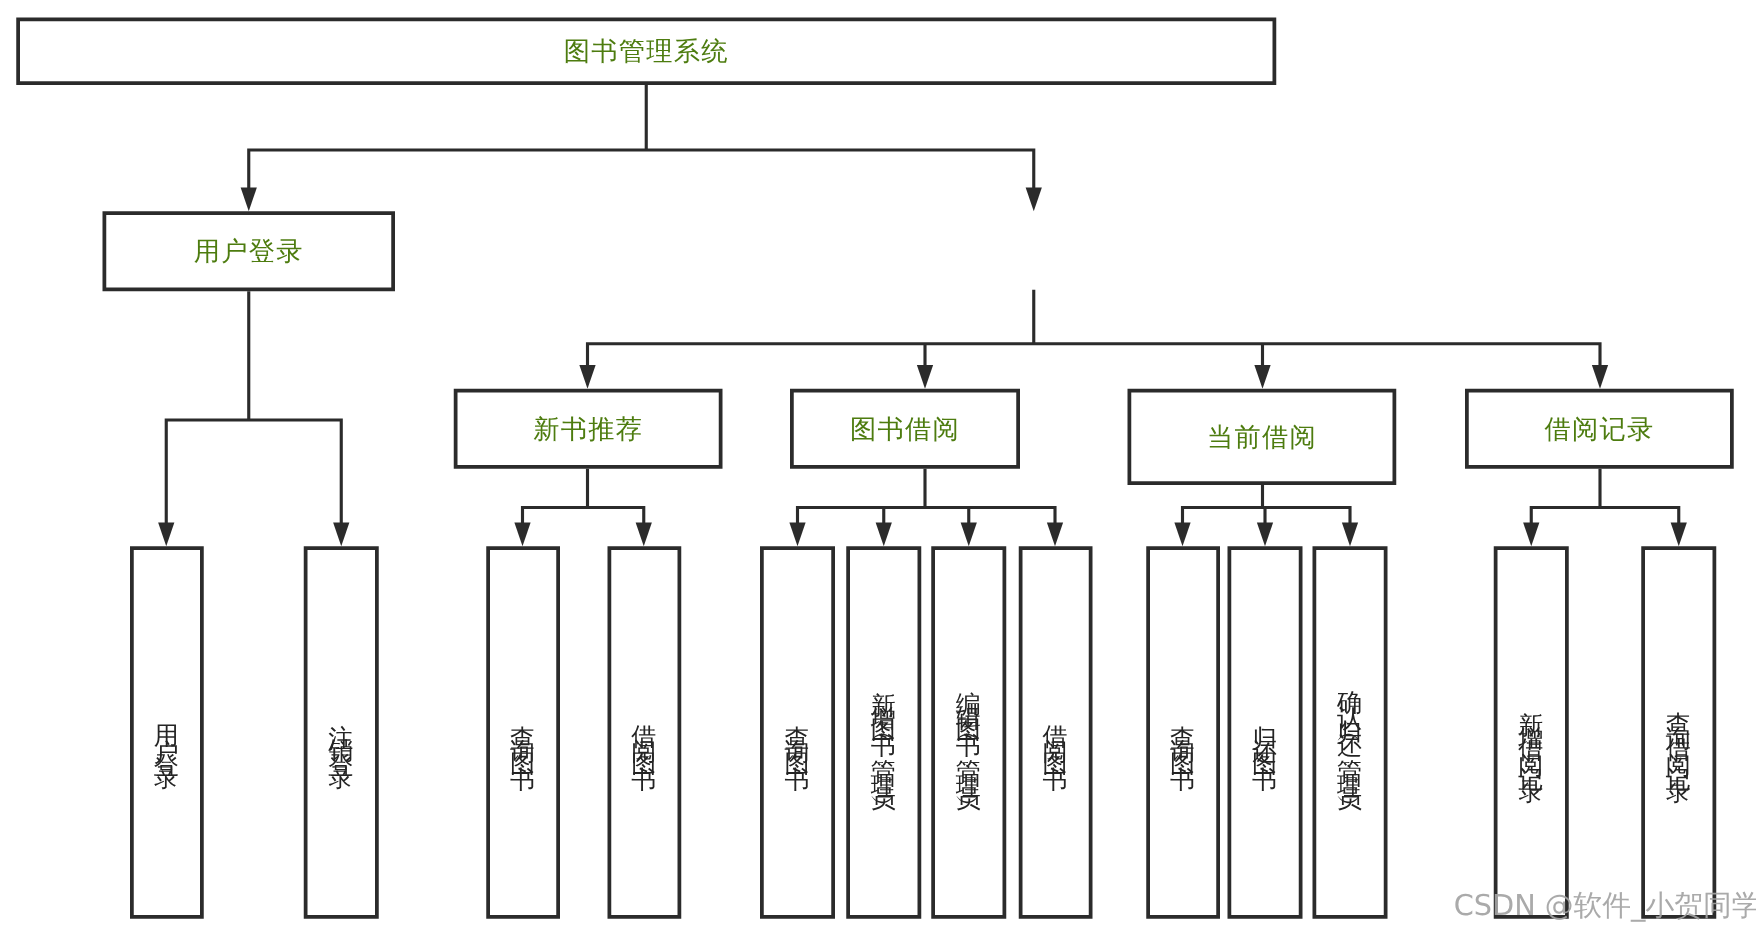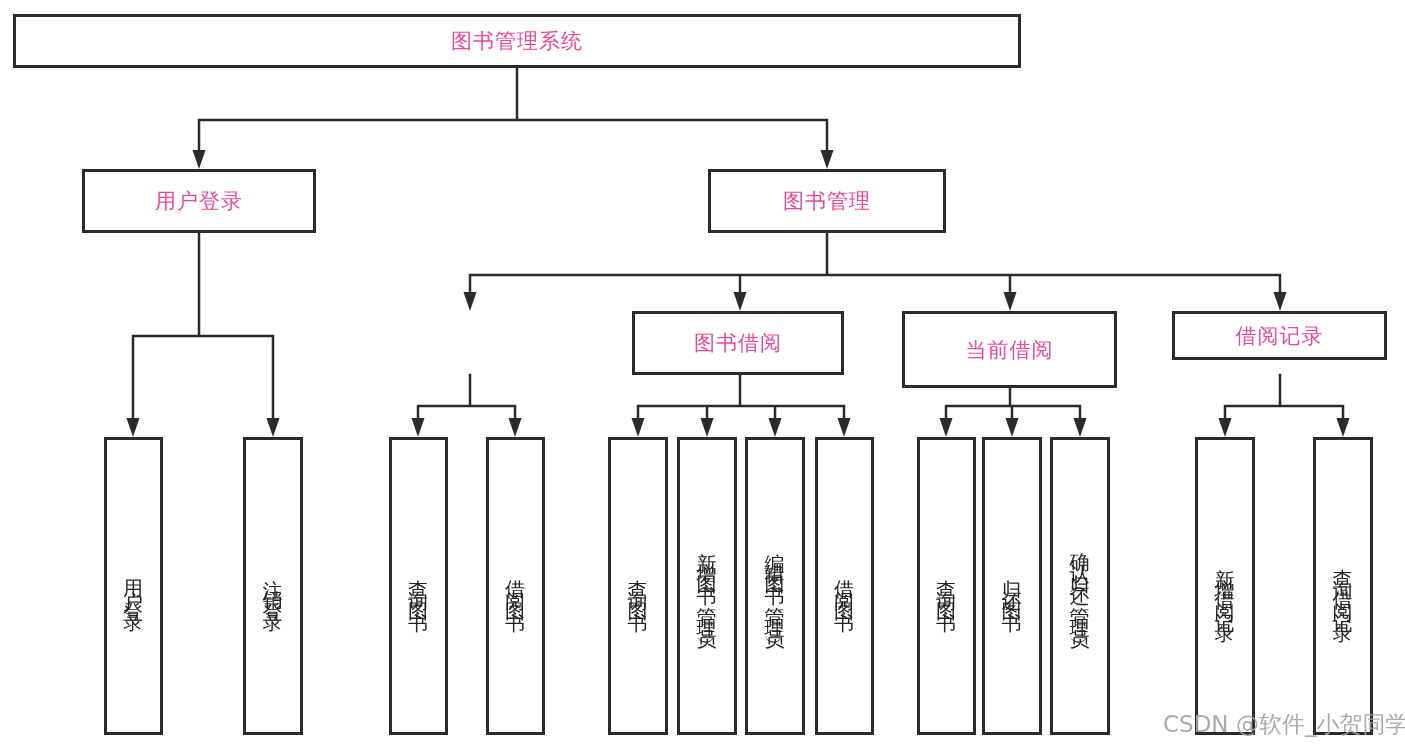--- a/index.html
+++ b/index.html
@@ -28,21 +28,21 @@
     box-sizing: border-box;
     border: 3px solid #2b2b2b;
     background: #ffffff;
     display: flex;
     align-items: center;
     justify-content: center;
     z-index: 2;
   }
   .box.h span {
     font-size: 21px;
-    color: #ec4899;
+    color: #4d7c0f;
     letter-spacing: 1px;
     white-space: nowrap;
   }
   .box.v span {
     writing-mode: vertical-rl;
     text-orientation: mixed;
     font-size: 20px;
     color: #242424;
     letter-spacing: 11px;
     line-height: 1;
@@ -107,31 +107,31 @@
     </g>
   </svg>
 
   <div class="box h" style="left:13px; top:14px; width:1008px; height:54px">
     <span>图书管理系统</span>
   </div>
 
   <div class="box h" style="left:82px; top:169px; width:234px; height:64px">
     <span>用户登录</span>
   </div>
-  <div class="box h" style="left:708px; top:169px; width:238px; height:64px">
-    <span>图书管理</span>
+
+  <div class="box h" style="left:363px; top:311px; width:215px; height:64px">
+    <span>新书推荐</span>
   </div>
-
-  <div class="box h" style="left:632px; top:311px; width:212px; height:64px">
+  <div class="box h" style="left:632px; top:311px; width:184px; height:64px">
     <span>图书借阅</span>
   </div>
   <div class="box h" style="left:902px; top:311px; width:215px; height:77px">
     <span>当前借阅</span>
   </div>
-  <div class="box h" style="left:1172px; top:311px; width:215px; height:49px">
+  <div class="box h" style="left:1172px; top:311px; width:215px; height:64px">
     <span>借阅记录</span>
   </div>
 
   <div class="box v" style="left:104px; top:437px; width:59px; height:298px">
     <span>用户登录</span>
   </div>
   <div class="box v" style="left:243px; top:437px; width:60px; height:298px">
     <span>注销登录</span>
   </div>
 

